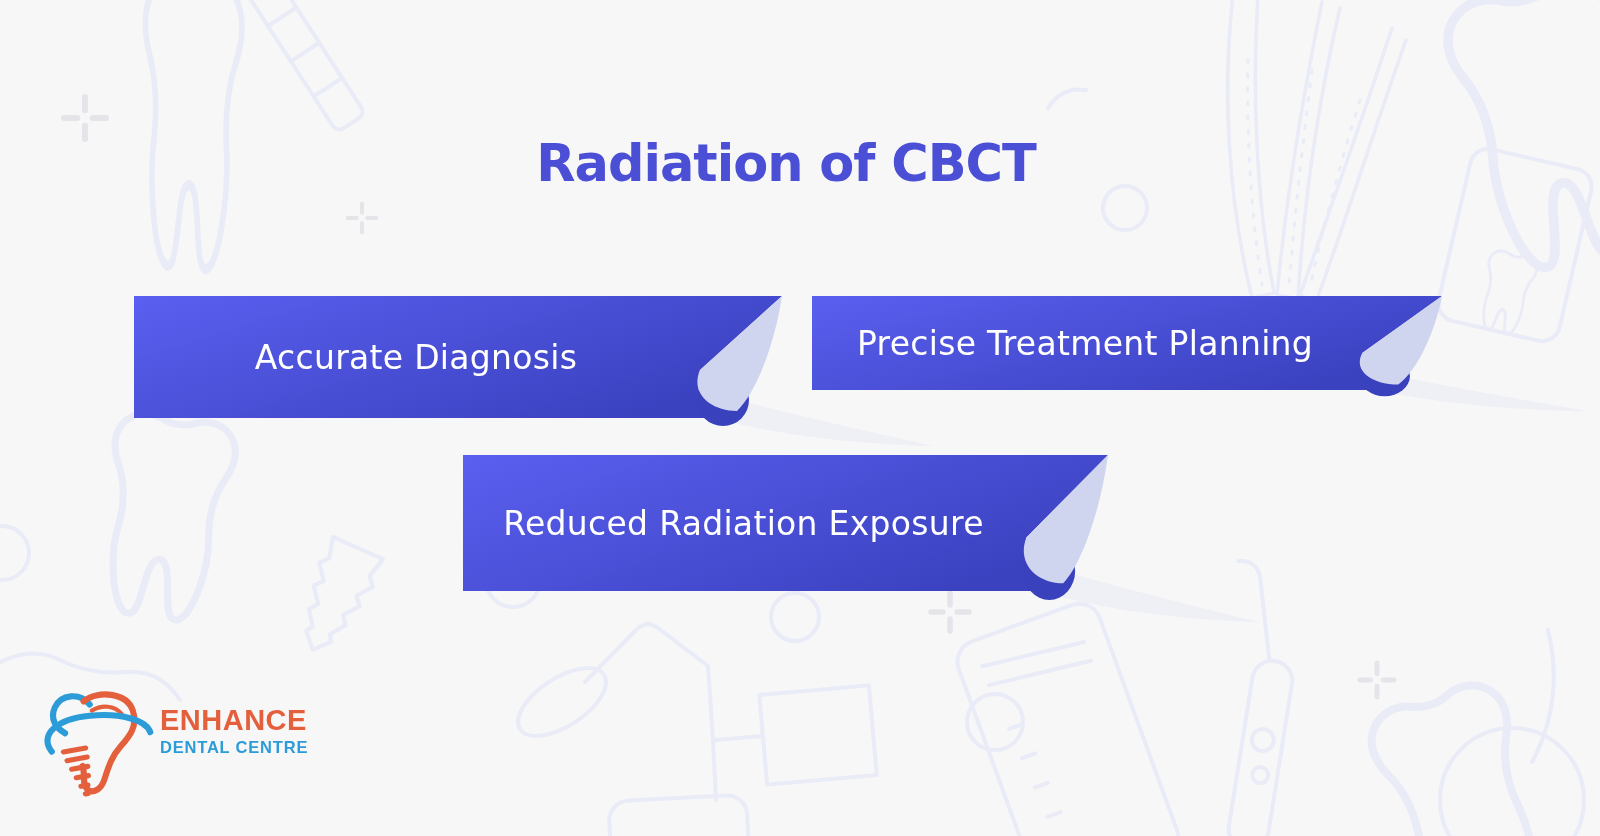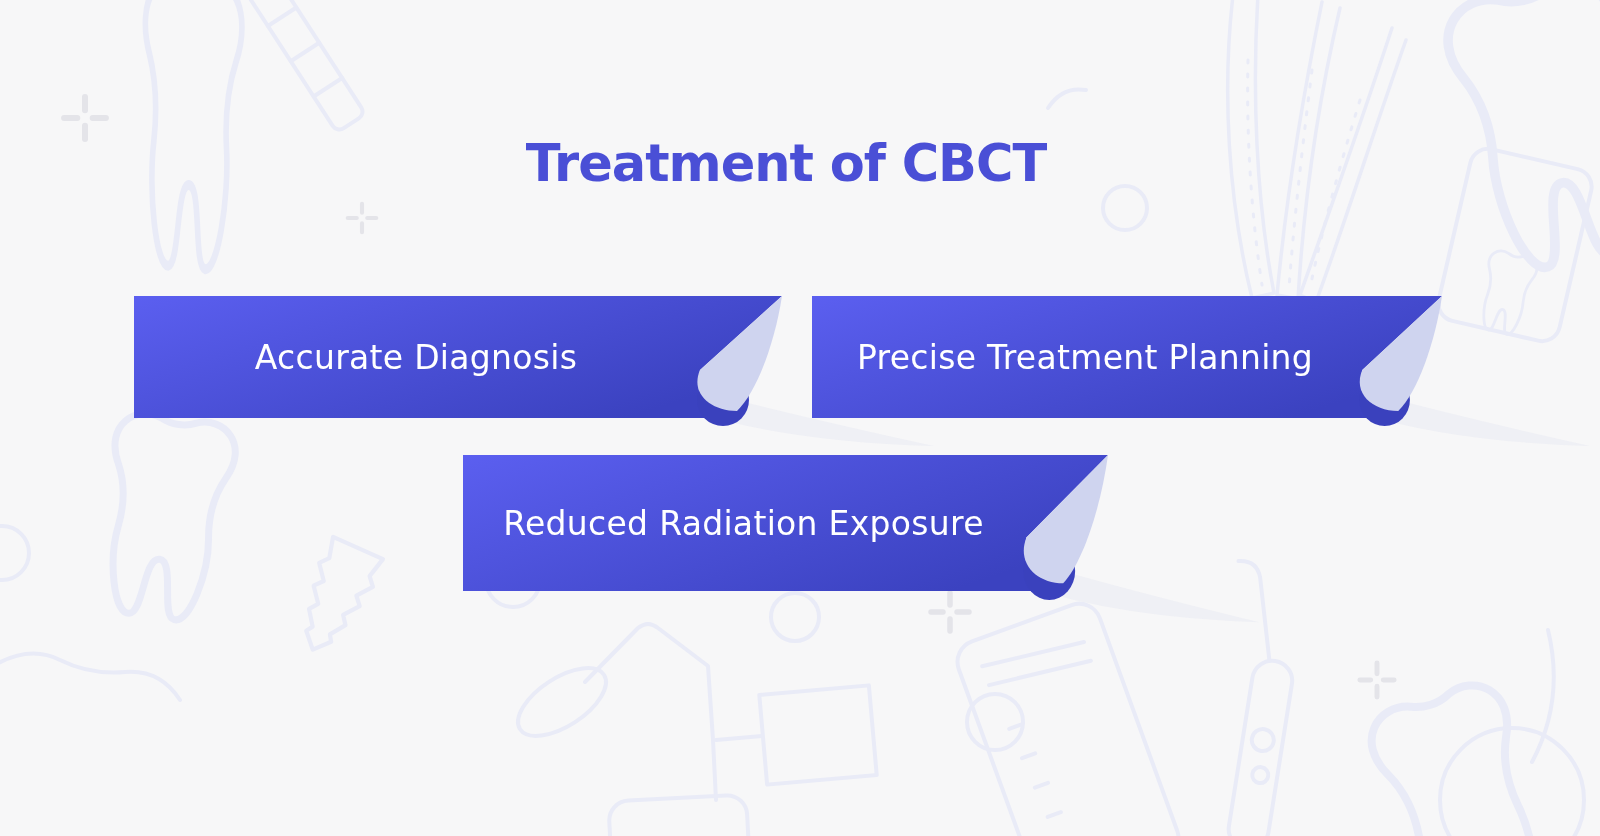--- a/index.html
+++ b/index.html
@@ -22,21 +22,21 @@
   .ribbon{position:absolute;}
   .ribbon svg{position:absolute;inset:0;width:100%;height:100%;overflow:visible;}
   .gs{stop-color:var(--ribbon-grad-start);}
   .ge{stop-color:var(--ribbon-grad-end);}
   .curl{fill:var(--curl);}
   .curl-shadow{fill:var(--curl-shadow);opacity:.8;}
   .roll{fill:var(--roll);}
   .ribbon-label{position:absolute;inset:0;display:flex;align-items:center;justify-content:center;
       padding-right:84px;color:var(--ribbon-text);font-size:33px;font-weight:400;letter-spacing:.3px;}
   .r1{left:134px;top:296px;width:648px;height:122px;}
-  .r2{left:812px;top:296px;width:630px;height:122px;}
+  .r2{left:812px;top:296px;width:630px;height:94px;}
   .r3{left:463px;top:455px;width:645px;height:136px;}
   .brand{position:absolute;left:44px;top:686px;display:flex;align-items:flex-start;}
   .brand-tooth{width:114px;height:118px;}
   .lo{fill:none;stroke:var(--logo-orange);stroke-width:6;stroke-linecap:round;stroke-linejoin:round;}
   .lb{fill:none;stroke:var(--logo-blue);stroke-width:6;stroke-linecap:round;stroke-linejoin:round;}
   .brand-text{margin-left:2px;margin-top:20px;font-family:"Liberation Sans",sans-serif;line-height:1;}
   .brand-name{font-size:29px;font-weight:900;letter-spacing:.5px;color:var(--logo-orange);}
   .brand-tag{font-size:16.5px;font-weight:900;letter-spacing:.8px;color:var(--logo-blue);margin-top:4px;}
 </style>
 </head>
@@ -111,21 +111,21 @@
         <circle cx="3" cy="30" r="8"></circle>
         <path d="M-6 -85 L-28 -165 Q-34 -182 -52 -178"></path>
       </g>
     </g>
     <use href="#plus" class="pg" transform="translate(1377,680) scale(0.9)"></use>
     <circle class="dl" cx="1512" cy="800" r="72"></circle>
     <path class="dl" d="M1548 630 Q1565 700 1532 762"></path>
     <use href="#tooth" class="dl" transform="translate(1470,826) scale(2.0) rotate(-18)"></use>
   </svg>
 
-  <div class="page-title">Treatment of CBCT</div>
+  <div class="page-title">Radiation of CBCT</div>
 
   <div class="ribbon r1">
     <svg viewBox="0 0 648 122" preserveAspectRatio="none">
       <defs>
           <linearGradient id="rg1" x1="0" y1="0" x2="1" y2="0.6">
         <stop offset="0" class="gs"></stop>
             <stop offset="1" class="ge"></stop>
           </linearGradient>
         </defs>
       <path class="curl-shadow" d="M566 118 Q660 146 800 150 Q690 126 610 106 Z"></path>
@@ -167,14 +167,29 @@
       <path class="curl-shadow" d="M566 118 Q660 146 800 150 Q690 126 610 106 Z"></path>
       <path fill="url(#rg3)" d="M0 0 H648 L566 74 Q560 100 576 122 H0 Z"></path>
       <circle class="roll" cx="589" cy="104" r="26"></circle>
       <path class="curl" d="M648 0 L566 74 C556 97 576 115 603 115 C623 96 641 46 648 0 Z"></path>
     </svg>
     <div class="ribbon-label">
         <span>Reduced Radiation Exposure</span>
       </div>
   </div>
 
+  <div class="brand">
+    <svg class="brand-tooth" viewBox="0 0 110 115">
+      <path class="lb" d="M44 18 C34 6 16 8 10 21 C5 32 11 41 20 46"></path>
+      <path class="lo" d="M38 15 C52 4 80 6 86 24 C91 39 83 49 74 59 C65 69 62 80 58 92 C55 101 47 105 42 101 C36 96 40 86 37 78"></path>
+      <path class="lo" style="stroke-width:4" d="M46 24 C56 18 68 19 75 27"></path>
+      <path class="lb" d="M7 64 C-6 47 13 32 44 29 C74 26 99 33 103 45"></path>
+      <g class="lo" style="stroke-width:5" transform="rotate(-10 33 84)">
+        <path d="M22 62 H44 M24 71 H44 M27 80 H43 M30 89 H42 M33 98 H40 M36 106 H39"></path>
+      </g>
+    </svg>
+    <div class="brand-text">
+      <div class="brand-name">ENHANCE</div>
+      <div class="brand-tag">DENTAL CENTRE</div>
+    </div>
+  </div>
 
 </div>
 
 </body></html>

